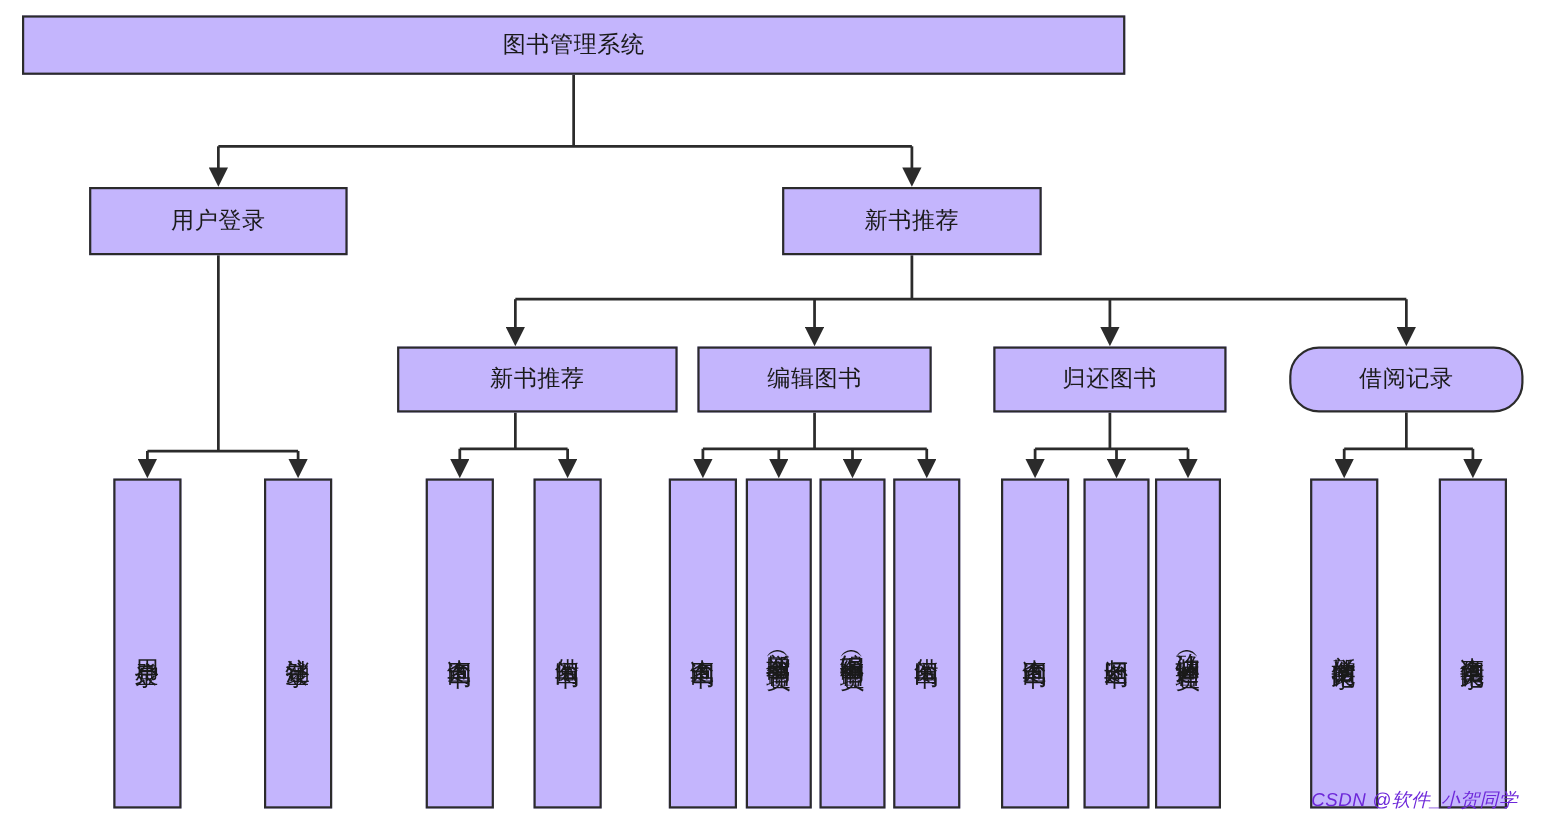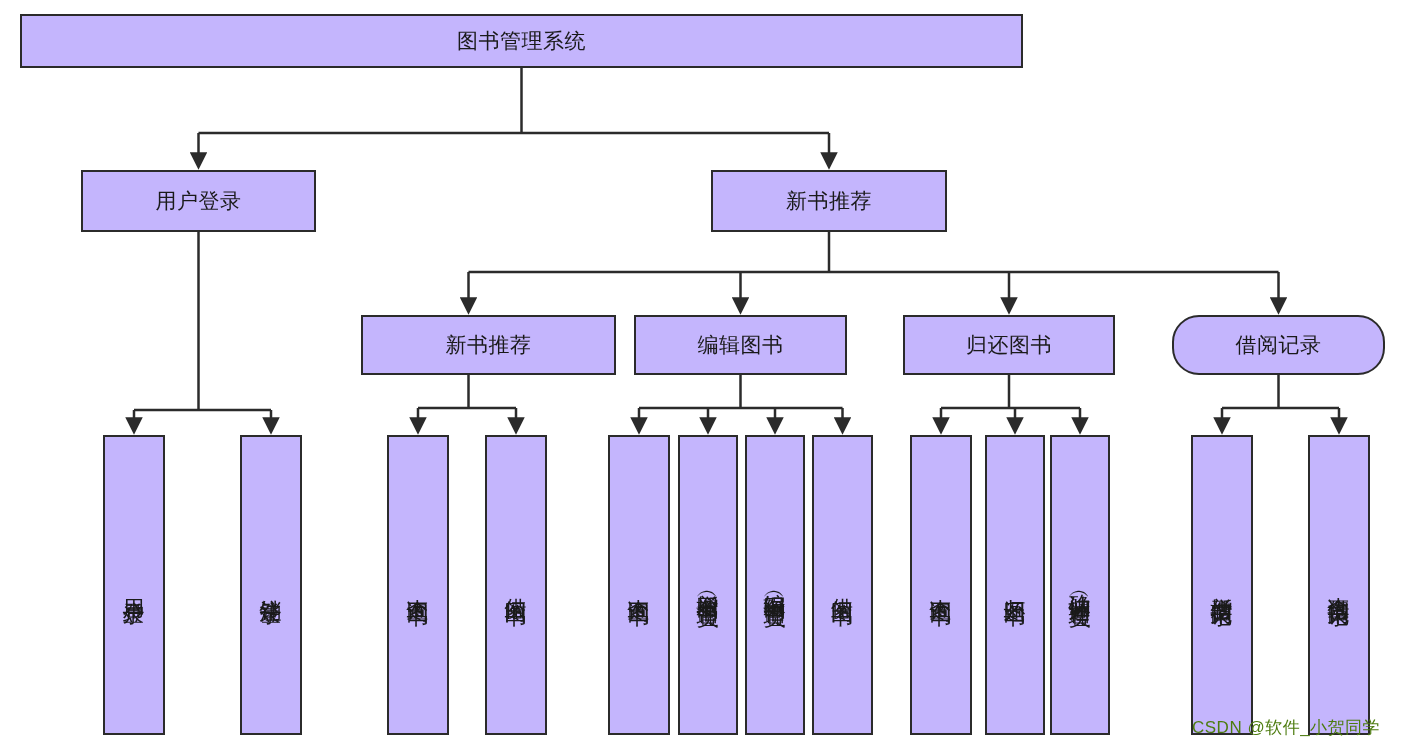--- a/index.html
+++ b/index.html
@@ -46,23 +46,24 @@
     writing-mode: vertical-rl;
     text-orientation: upright;
     font-size: 22px;
     line-height: 1.14;
     letter-spacing: 2px;
     white-space: nowrap;
   }
   .watermark {
     position: absolute;
     font-size: 17px;
-    color: #4d7c0f;
+    color: #6d28d9;
     white-space: nowrap;
     letter-spacing: 0.5px;
+    font-style: italic;
   }
 </style>
 </head>
 <body>
 
 <div id="canvas">
 
   <svg id="wires" viewBox="0 0 1405 747" xmlns="http://www.w3.org/2000/svg">
     <defs>
       <marker id="arrow" viewBox="0 0 12 12" refX="6" refY="6" markerWidth="7" markerHeight="7" orient="auto-start-reverse">

